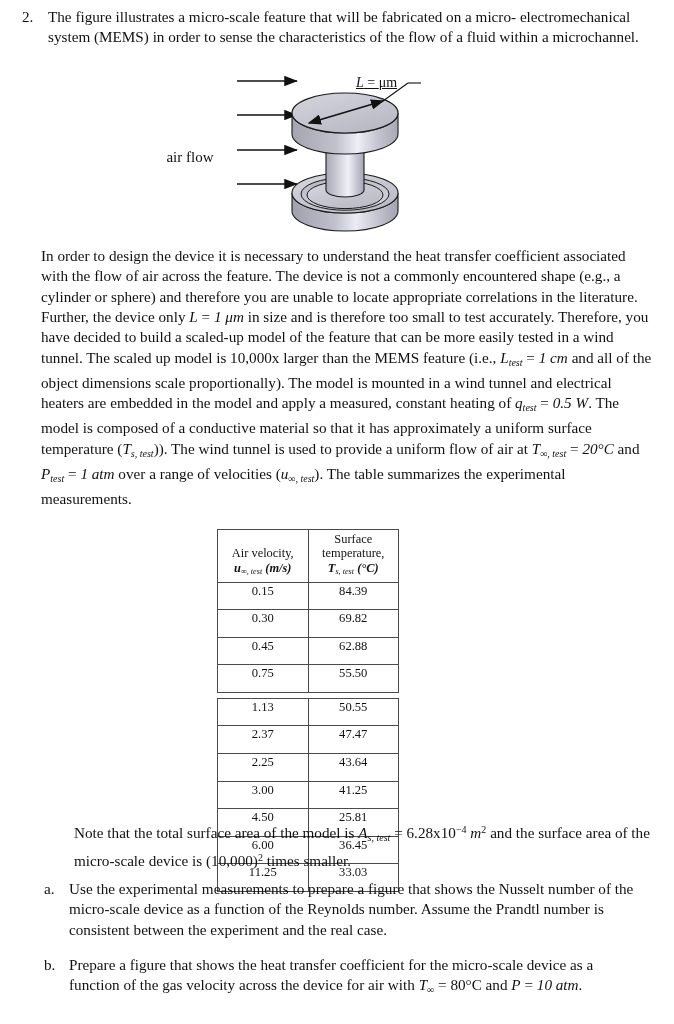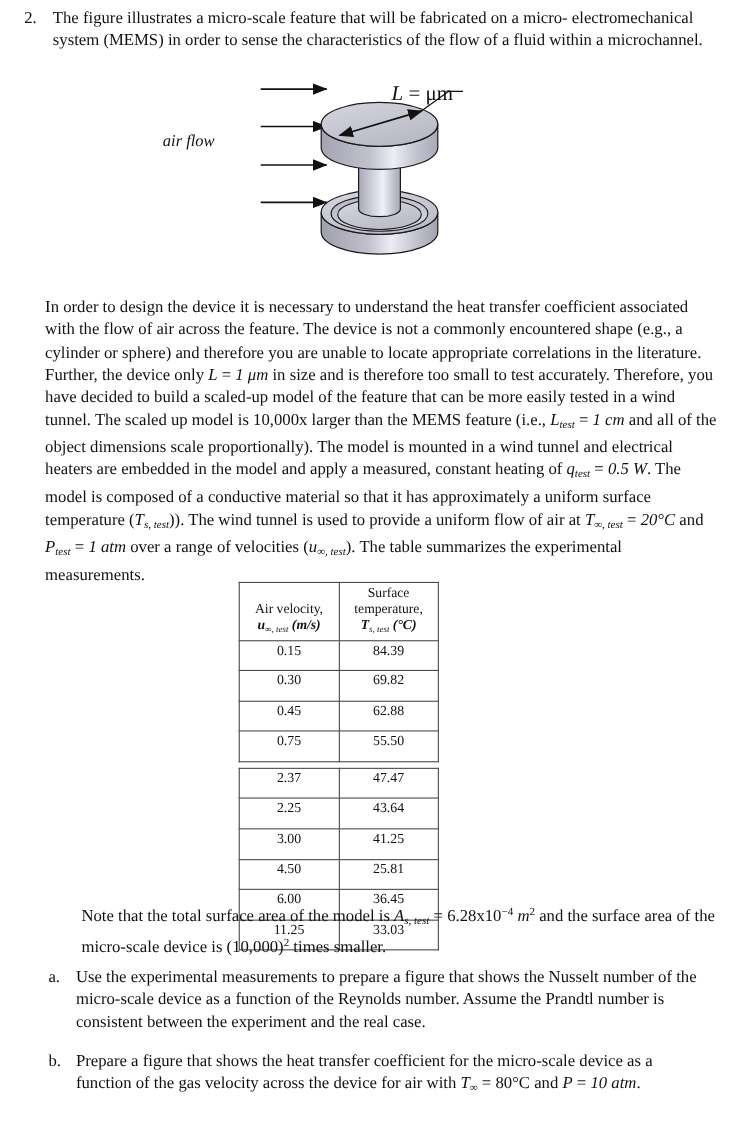--- a/index.html
+++ b/index.html
@@ -20,32 +20,32 @@
   .nb{white-space:nowrap;}
 
   
   .q-block{position:absolute;left:22px;top:7px;width:640px;display:flex;}
   .q-num{width:26px;flex:0 0 26px;font-size:15.2px;line-height:20.2px;}
   .q-body{flex:1;font-size:15.2px;line-height:20.2px;text-align:left;}
 
   
   .figure{position:absolute;left:140px;top:72px;width:360px;height:185px;}
   .airflow-label{
-    position:absolute;left:8px;top:48px;width:84px;text-align:left;
-    font-size:15px;line-height:18px;font-style:italic;
+    position:absolute;left:8px;top:76px;width:84px;text-align:center;
+    font-size:15px;line-height:18px;
   }
   .arrows{position:absolute;left:95px;top:0px;width:80px;height:130px;}
   .fig-svg{position:absolute;left:0;top:0;}
   .lenlabel{
-    position:absolute;left:216px;top:3px;font-size:19px;white-space:nowrap;
+    position:absolute;left:216px;top:3px;font-size:14px;white-space:nowrap;text-decoration:underline;
   }
 
   
   .para{
-    position:absolute;left:41px;top:270px;width:612px;
+    position:absolute;left:41px;top:246px;width:612px;
     font-size:15.2px;line-height:20.35px;text-align:left;
   }
 
   
   .tbl-wrap{position:absolute;left:217px;top:529px;width:182px;}
   table.dt{border-collapse:collapse;width:182px;table-layout:fixed;}
   table.dt td,table.dt th{
     border:1px solid #4a4a4a;
     text-align:center;font-weight:normal;
     font-size:12.6px;line-height:14.6px;padding:1px 2px 11px;
@@ -207,20 +207,24 @@
         <tr>
             <td>0.75</td>
             <td>55.50</td>
           </tr>
       </tbody>
     </table>
 
     <table class="dt tbl2">
       <tbody>
         <tr>
+            <td>1.13</td>
+            <td>50.55</td>
+          </tr>
+        <tr>
             <td>2.37</td>
             <td>47.47</td>
           </tr>
         <tr>
             <td>2.25</td>
             <td>43.64</td>
           </tr>
         <tr>
             <td>3.00</td>
             <td>41.25</td>

